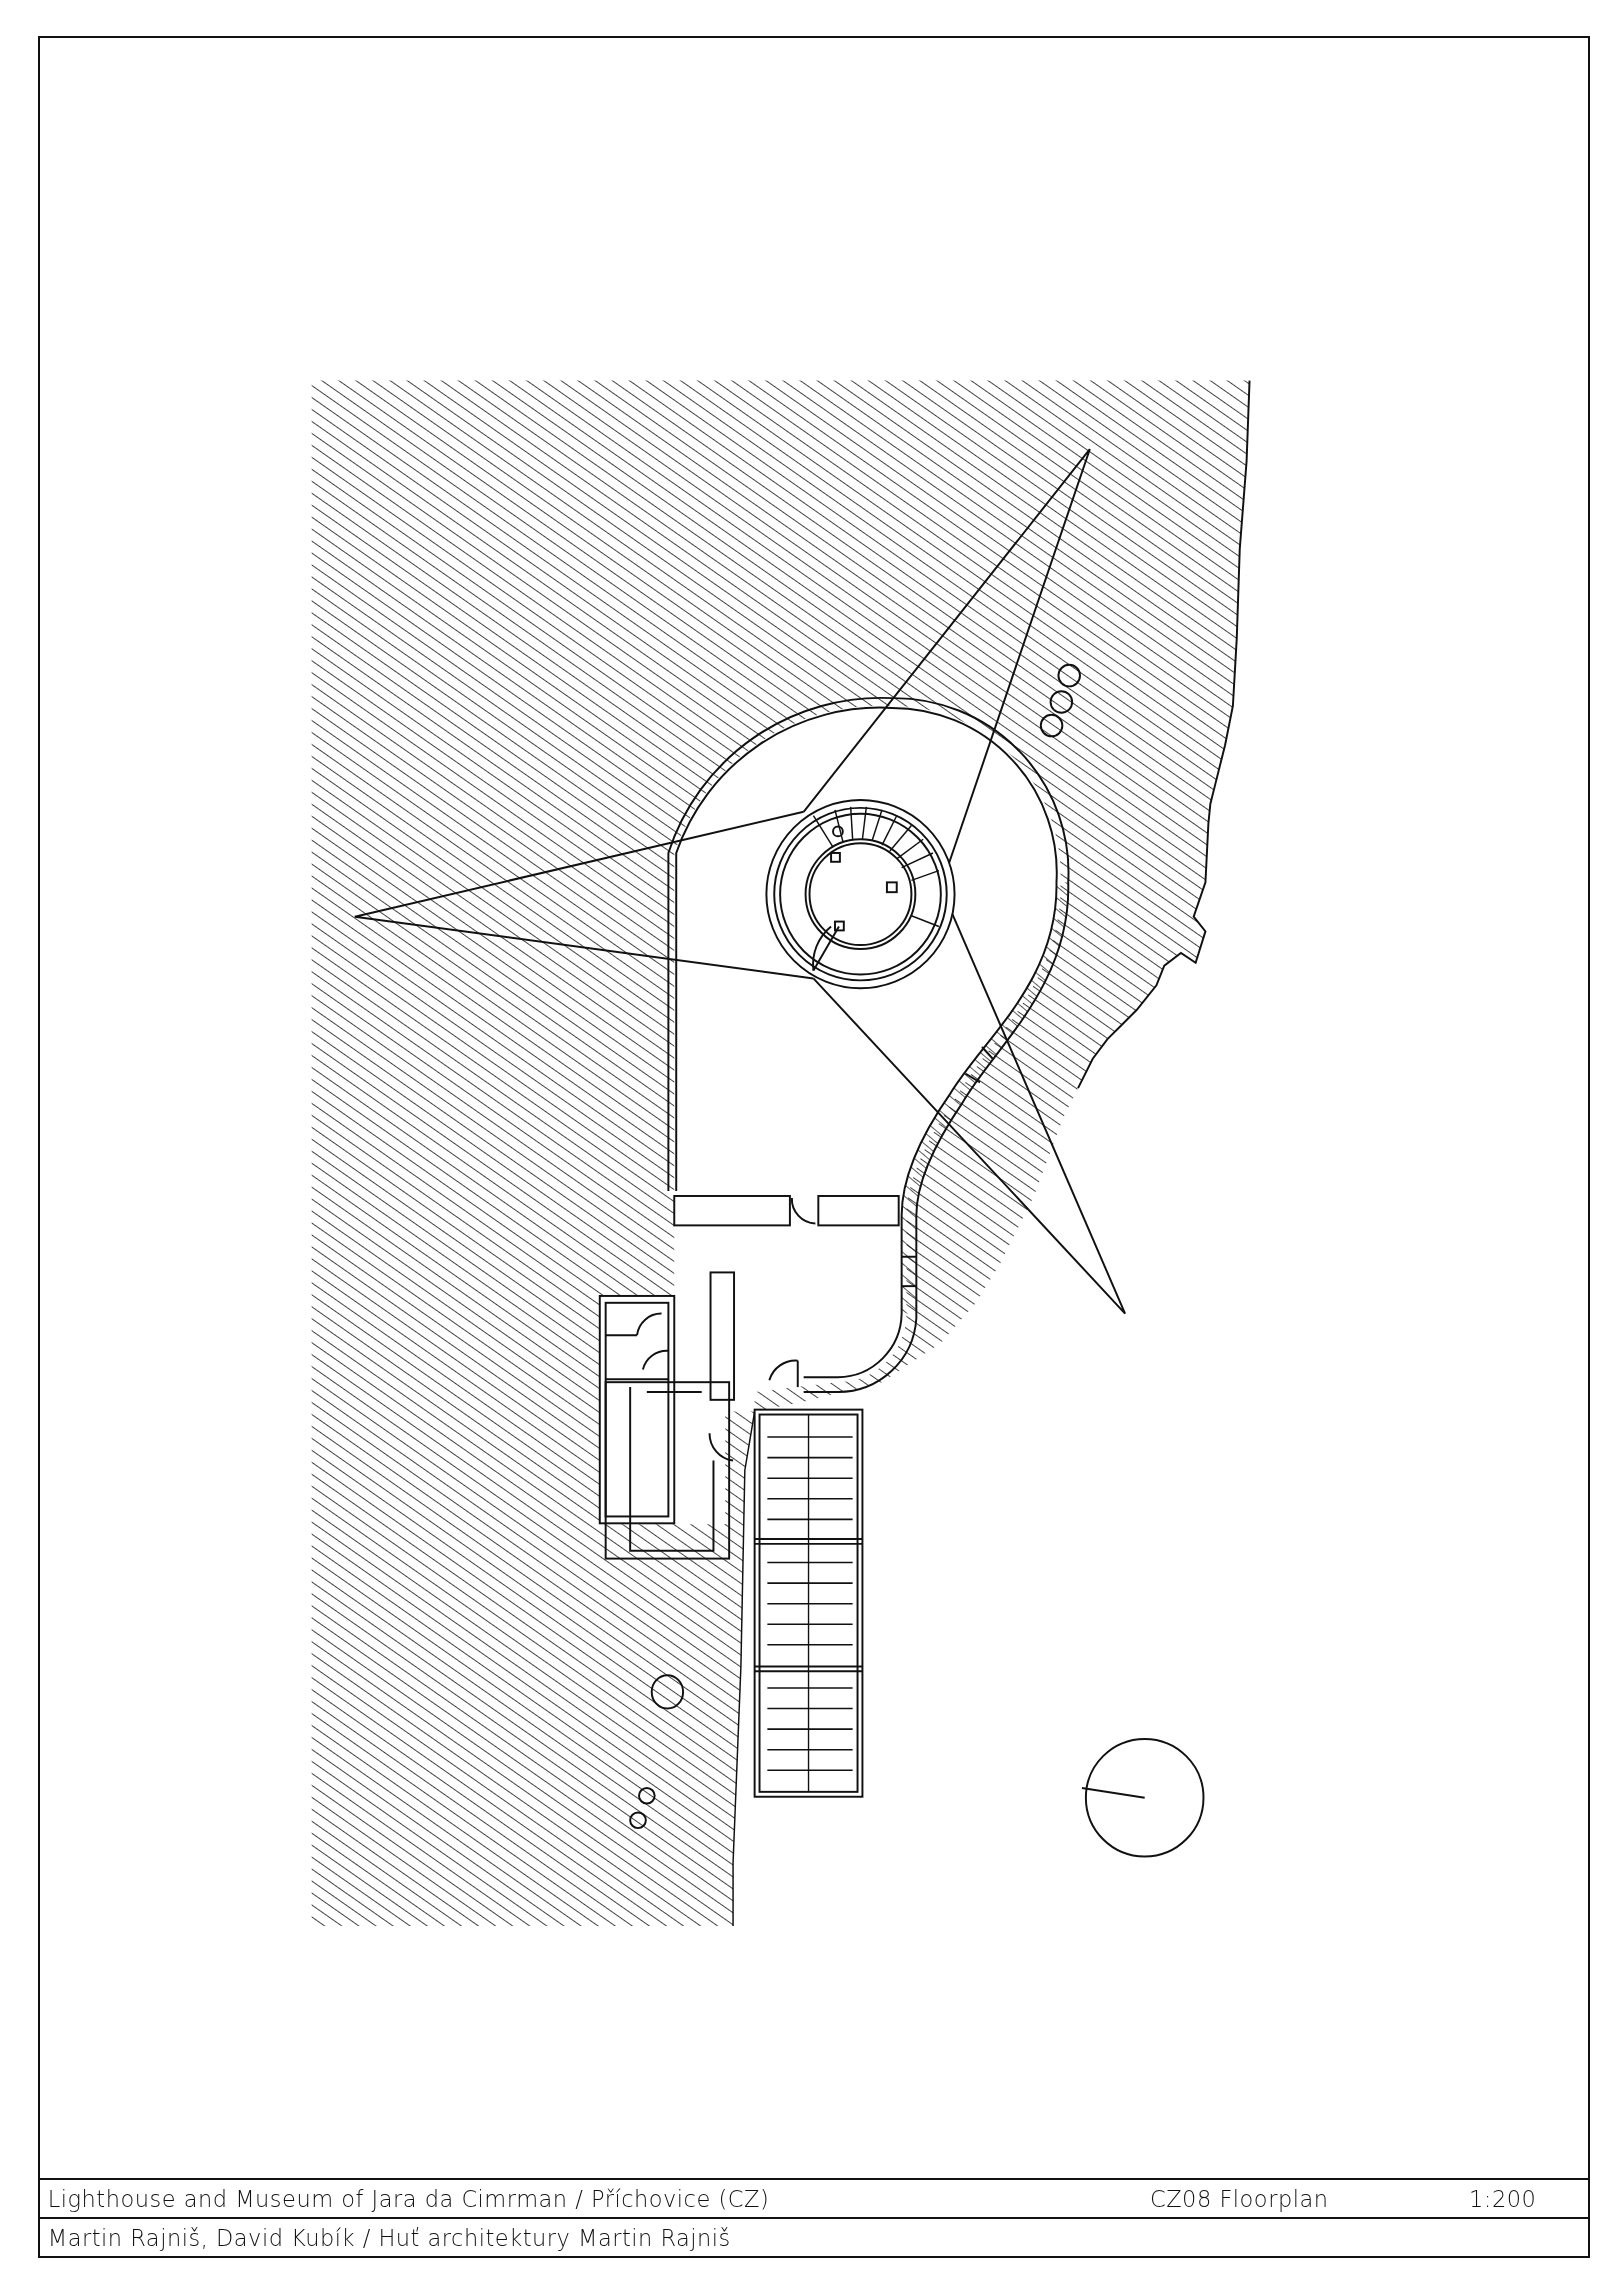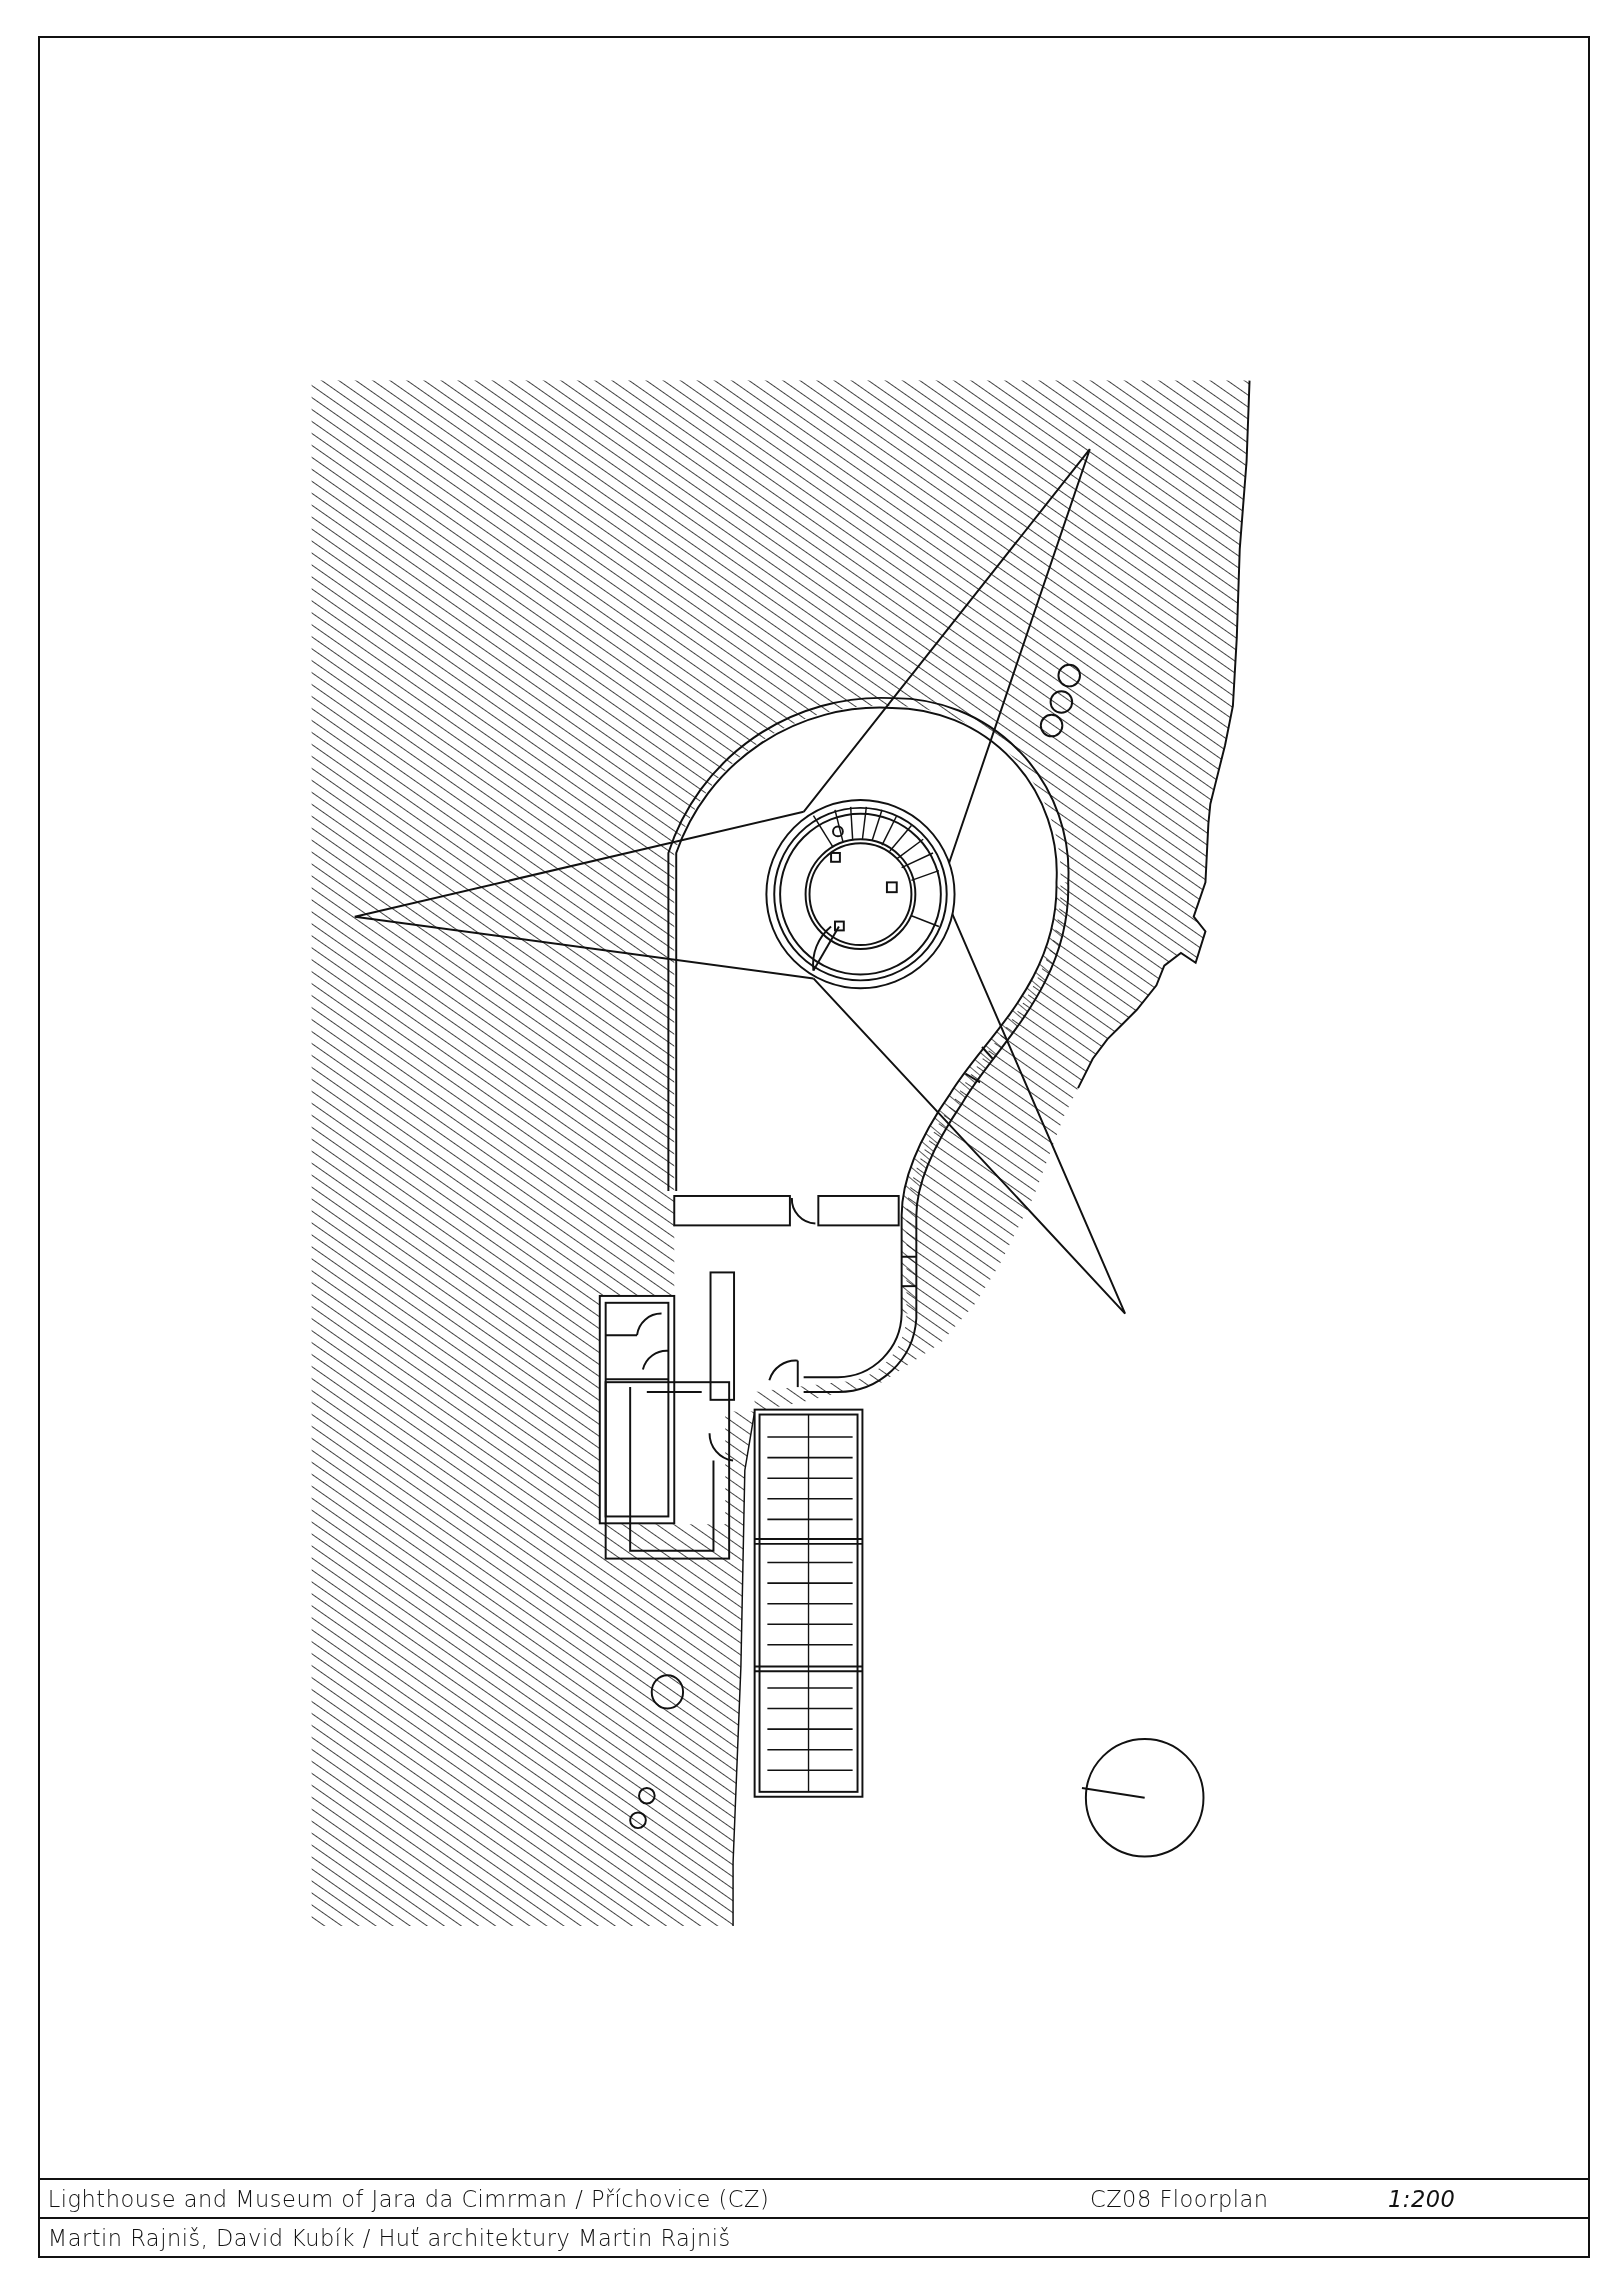--- a/index.html
+++ b/index.html
@@ -140,20 +140,20 @@
 
   <g fill="none" stroke="#111" stroke-width="2">
     <circle cx="1168" cy="1834" r="60"></circle>
     <line x1="1168" y1="1834" x2="1104" y2="1824"></line>
   </g>
 </svg>
 
 <div class="titleblock">
   <div class="tb-row tb-row1">
     <span class="tb-text" style="left:9.8px;">Lighthouse and Museum of Jara da Cimrman / Příchovice (CZ)</span>
-    <span class="tb-text" style="left:1052px;">CZ08 Floorplan</span>
-    <span class="tb-text" style="left:1350px;font-style:italic;">1:200</span>
+    <span class="tb-text" style="left:1112px;">CZ08 Floorplan</span>
+    <span class="tb-text" style="left:1431px;">1:200</span>
   </div>
   <div class="tb-row tb-row2">
     <span class="tb-text" style="left:9.8px;">Martin Rajniš, David Kubík / Huť architektury Martin Rajniš</span>
   </div>
 </div>
 
 
 </body></html>

